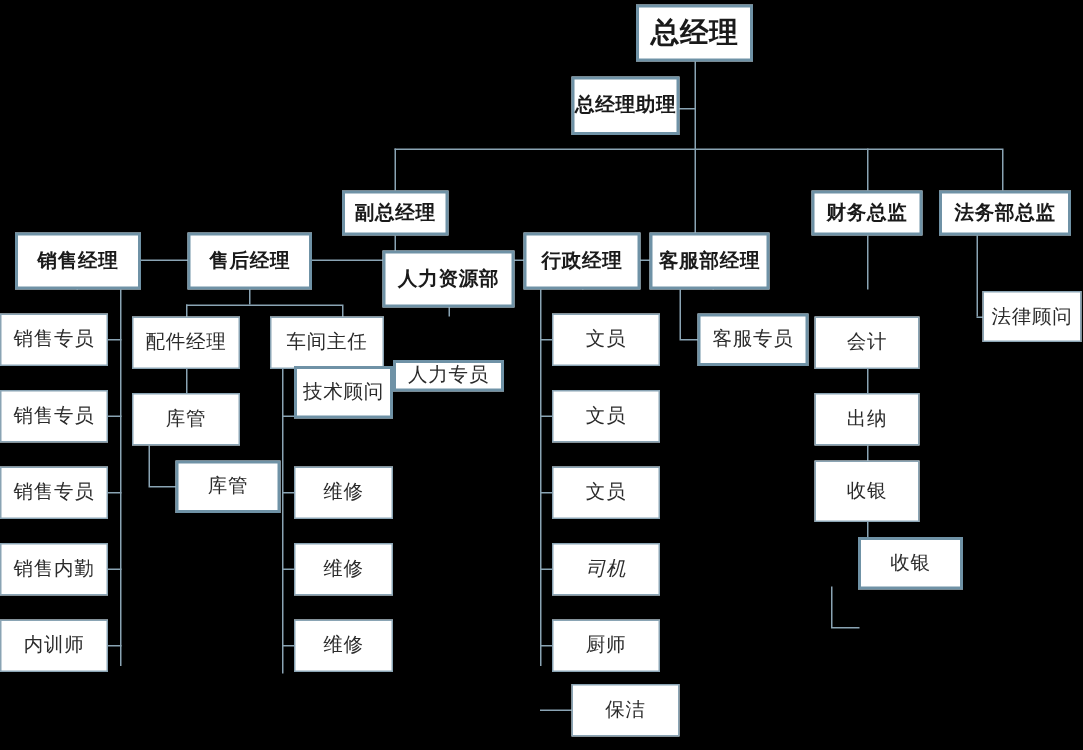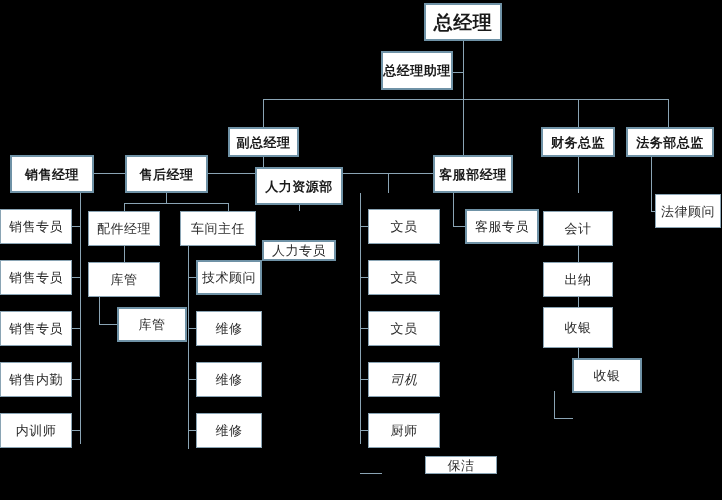--- a/index.html
+++ b/index.html
@@ -119,50 +119,51 @@
   <div class="node lvl1 emph" style="left:541px;top:127px;width:74px;height:30px;">财务总监</div>
 
   <div class="node lvl1 emph" style="left:626px;top:127px;width:88px;height:30px;">法务部总监</div>
 
   <div class="node lvl2 emph" style="left:10px;top:155px;width:84px;height:38px;">销售经理</div>
 
   <div class="node lvl2 emph" style="left:125px;top:155px;width:83px;height:38px;">售后经理</div>
 
   <div class="node lvl2 emph" style="left:255px;top:167px;width:88px;height:38px;text-align:center;">人力资源部</div>
 
+  <div class="node lvl2 emph" style="left:349px;top:155px;width:78px;height:38px;">行政经理</div>
 
   <div class="node lvl2 emph" style="left:433px;top:155px;width:80px;height:38px;">客服部经理</div>
 
 
   <div class="node leaf" style="left:655px;top:194px;width:66px;height:34px;">法律顾问</div>
 
   <div class="node leaf" style="left:0px;top:209px;width:72px;height:35px;">销售专员</div>
   <div class="node leaf" style="left:0px;top:260px;width:72px;height:35px;">销售专员</div>
   <div class="node leaf" style="left:0px;top:311px;width:72px;height:35px;">销售专员</div>
   <div class="node leaf" style="left:0px;top:362px;width:72px;height:35px;">销售内勤</div>
   <div class="node leaf" style="left:0px;top:413px;width:72px;height:35px;">内训师</div>
 
   <div class="node leaf" style="left:88px;top:211px;width:72px;height:35px;">配件经理</div>
   <div class="node leaf" style="left:88px;top:262px;width:72px;height:35px;">库管</div>
   <div class="node leaf emph" style="left:117px;top:307px;width:70px;height:35px;">库管</div>
 
   <div class="node leaf" style="left:180px;top:211px;width:76px;height:35px;">车间主任</div>
-  <div class="node leaf emph" style="left:196px;top:260px;width:66px;height:35px;">技术顾问</div>
+  <div class="node leaf emph" style="left:196px;top:244px;width:66px;height:35px;">技术顾问</div>
   <div class="node leaf" style="left:196px;top:311px;width:66px;height:35px;">维修</div>
   <div class="node leaf" style="left:196px;top:362px;width:66px;height:35px;">维修</div>
   <div class="node leaf" style="left:196px;top:413px;width:66px;height:35px;">维修</div>
 
   <div class="node leaf emph" style="left:262px;top:211px;width:74px;height:21px;margin-top:29px;">人力专员</div>
 
   <div class="node leaf" style="left:368px;top:209px;width:72px;height:35px;">文员</div>
   <div class="node leaf" style="left:368px;top:260px;width:72px;height:35px;">文员</div>
   <div class="node leaf" style="left:368px;top:311px;width:72px;height:35px;">文员</div>
   <div class="node leaf" style="left:368px;top:362px;width:72px;height:35px;font-style:italic;">司机</div>
   <div class="node leaf" style="left:368px;top:413px;width:72px;height:35px;">厨师</div>
-  <div class="node leaf" style="left:381px;top:456px;width:72px;height:18px;margin-left:44px;">保洁</div>
+  <div class="node leaf" style="left:381px;top:456px;width:72px;height:35px;">保洁</div>
 
   <div class="node leaf emph" style="left:465px;top:209px;width:74px;height:35px;">客服专员</div>
 
   <div class="node leaf" style="left:543px;top:211px;width:70px;height:35px;">会计</div>
   <div class="node leaf" style="left:543px;top:262px;width:70px;height:35px;">出纳</div>
   <div class="node leaf" style="left:543px;top:307px;width:70px;height:41px;">收银</div>
   <div class="node leaf emph" style="left:572px;top:358px;width:70px;height:35px;">收银</div>
 
 </div>
 

